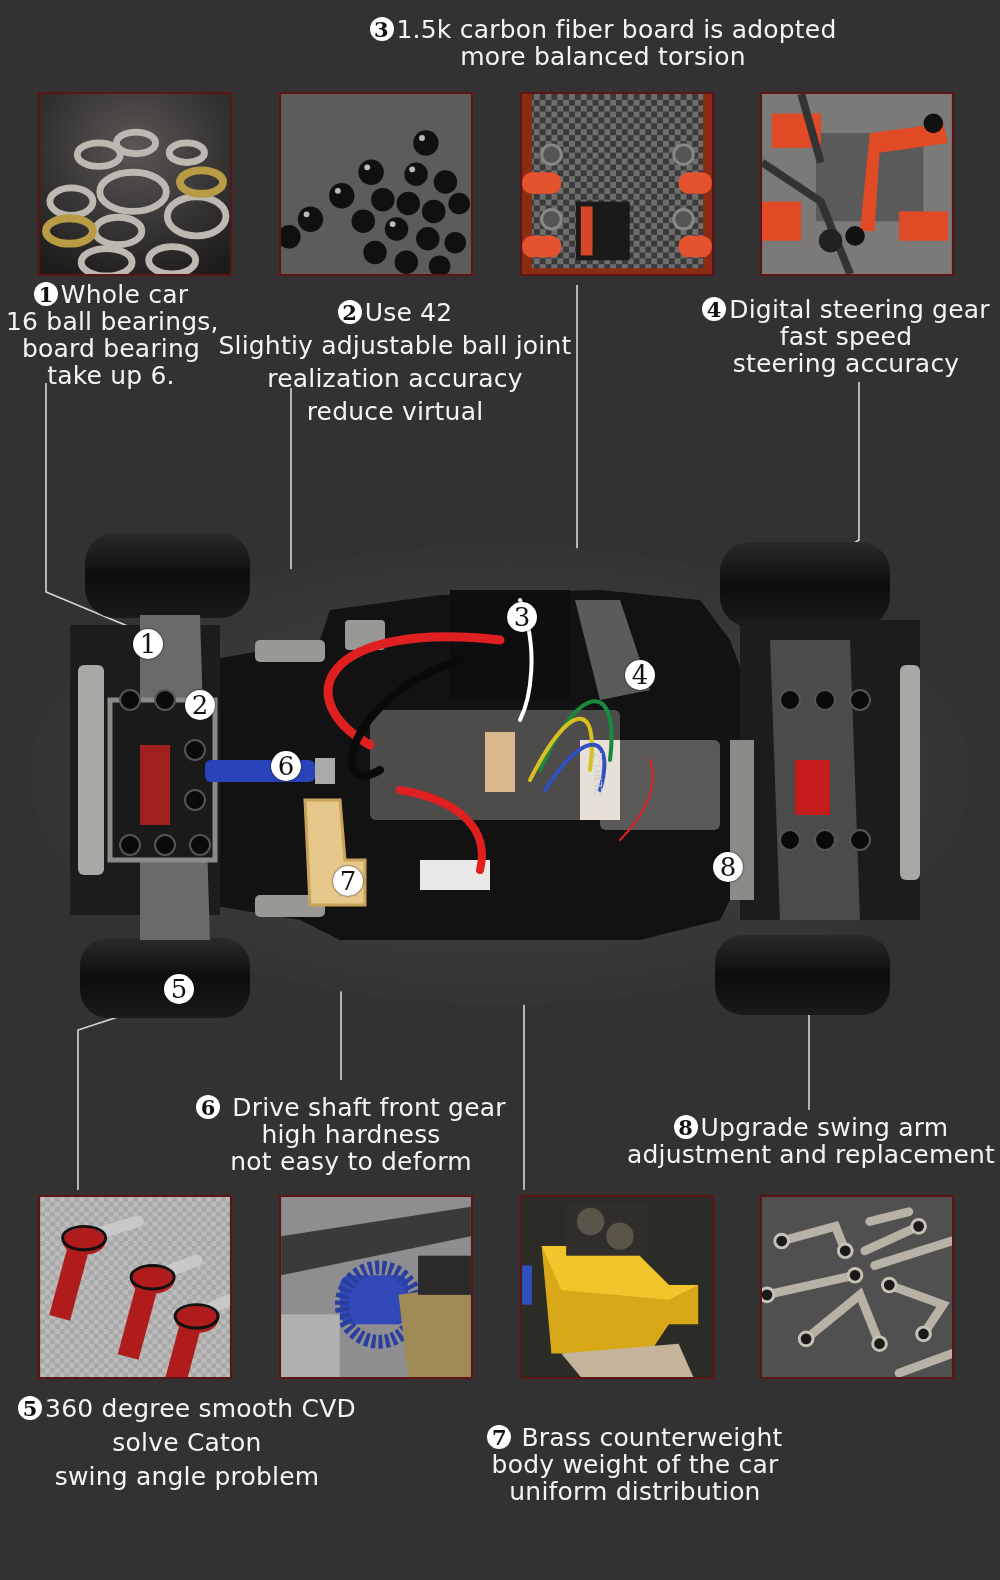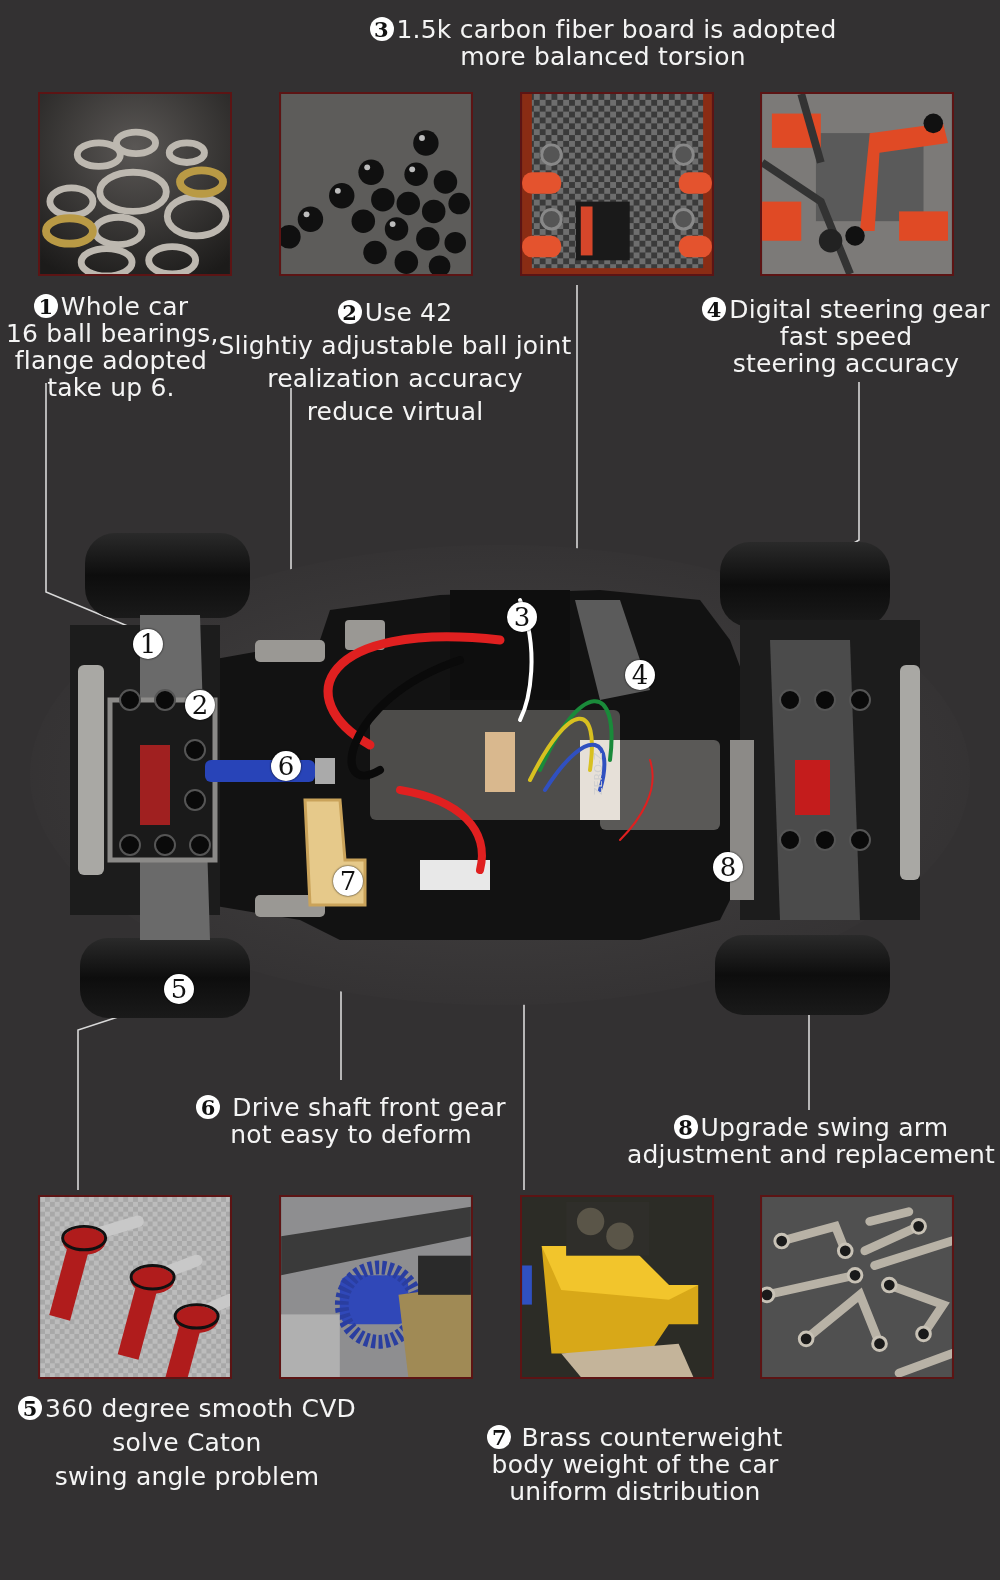--- a/index.html
+++ b/index.html
@@ -155,24 +155,24 @@
     <g stroke="#333" stroke-width="8" fill="none">
         <polyline points="0,70 60,110 90,184"></polyline>
         <polyline points="40,0 60,70"></polyline>
       </g>
     <circle cx="70" cy="150" r="12" fill="#222"></circle>
       <circle cx="175" cy="30" r="10" fill="#111"></circle>
       <circle cx="95" cy="145" r="10" fill="#111"></circle>
   </svg>
 </div>
 
-<div class="caption" style="left:6px; top:281px; width:210px;margin-top:12px;">
+<div class="caption" style="left:6px; top:281px; width:210px;">
   <span class="line"><span class="badge">1</span><span>Whole car</span></span>
   <span class="line">16 ball bearings,</span>
-  <span class="line">flange adopted</span>
+  <span class="line">board bearing</span>
   <span class="line">take up 6.</span>
 </div>
 <div class="caption" style="left:218px; top:296px; width:354px; line-height:33px;">
   <span class="line"><span class="badge">2</span><span>Use 42</span></span>
   <span class="line">Slightiy adjustable ball joint</span>
   <span class="line">realization accuracy</span>
   <span class="line">reduce virtual</span>
 </div>
 <div class="caption" style="left:696px; top:296px; width:300px;">
   <span class="line"><span class="badge">4</span><span>Digital steering gear</span></span>
@@ -273,20 +273,21 @@
 <div class="marker" style="left:185px; top:690px;">2</div>
 <div class="marker" style="left:507px; top:602px;">3</div>
 <div class="marker" style="left:625px; top:660px;">4</div>
 <div class="marker" style="left:164px; top:974px;">5</div>
 <div class="marker" style="left:271px; top:751px;">6</div>
 <div class="marker" style="left:333px; top:866px;">7</div>
 <div class="marker" style="left:713px; top:852px;">8</div>
 
 <div class="caption" style="left:190px; top:1094px; width:322px;">
   <span class="line"><span class="badge" style="margin-right:12px;">6</span><span>Drive shaft front gear</span></span>
+  <span class="line">high hardness</span>
   <span class="line">not easy to deform</span>
 </div>
 <div class="caption" style="left:620px; top:1114px; width:368px;margin-left:7px;">
   <span class="line"><span class="badge">8</span><span>Upgrade swing arm</span></span>
   <span class="line">adjustment and replacement</span>
 </div>
 
 <div class="thumb" style="left:38px; top:1195px;">
   <svg viewBox="0 0 194 184">
     <defs>

